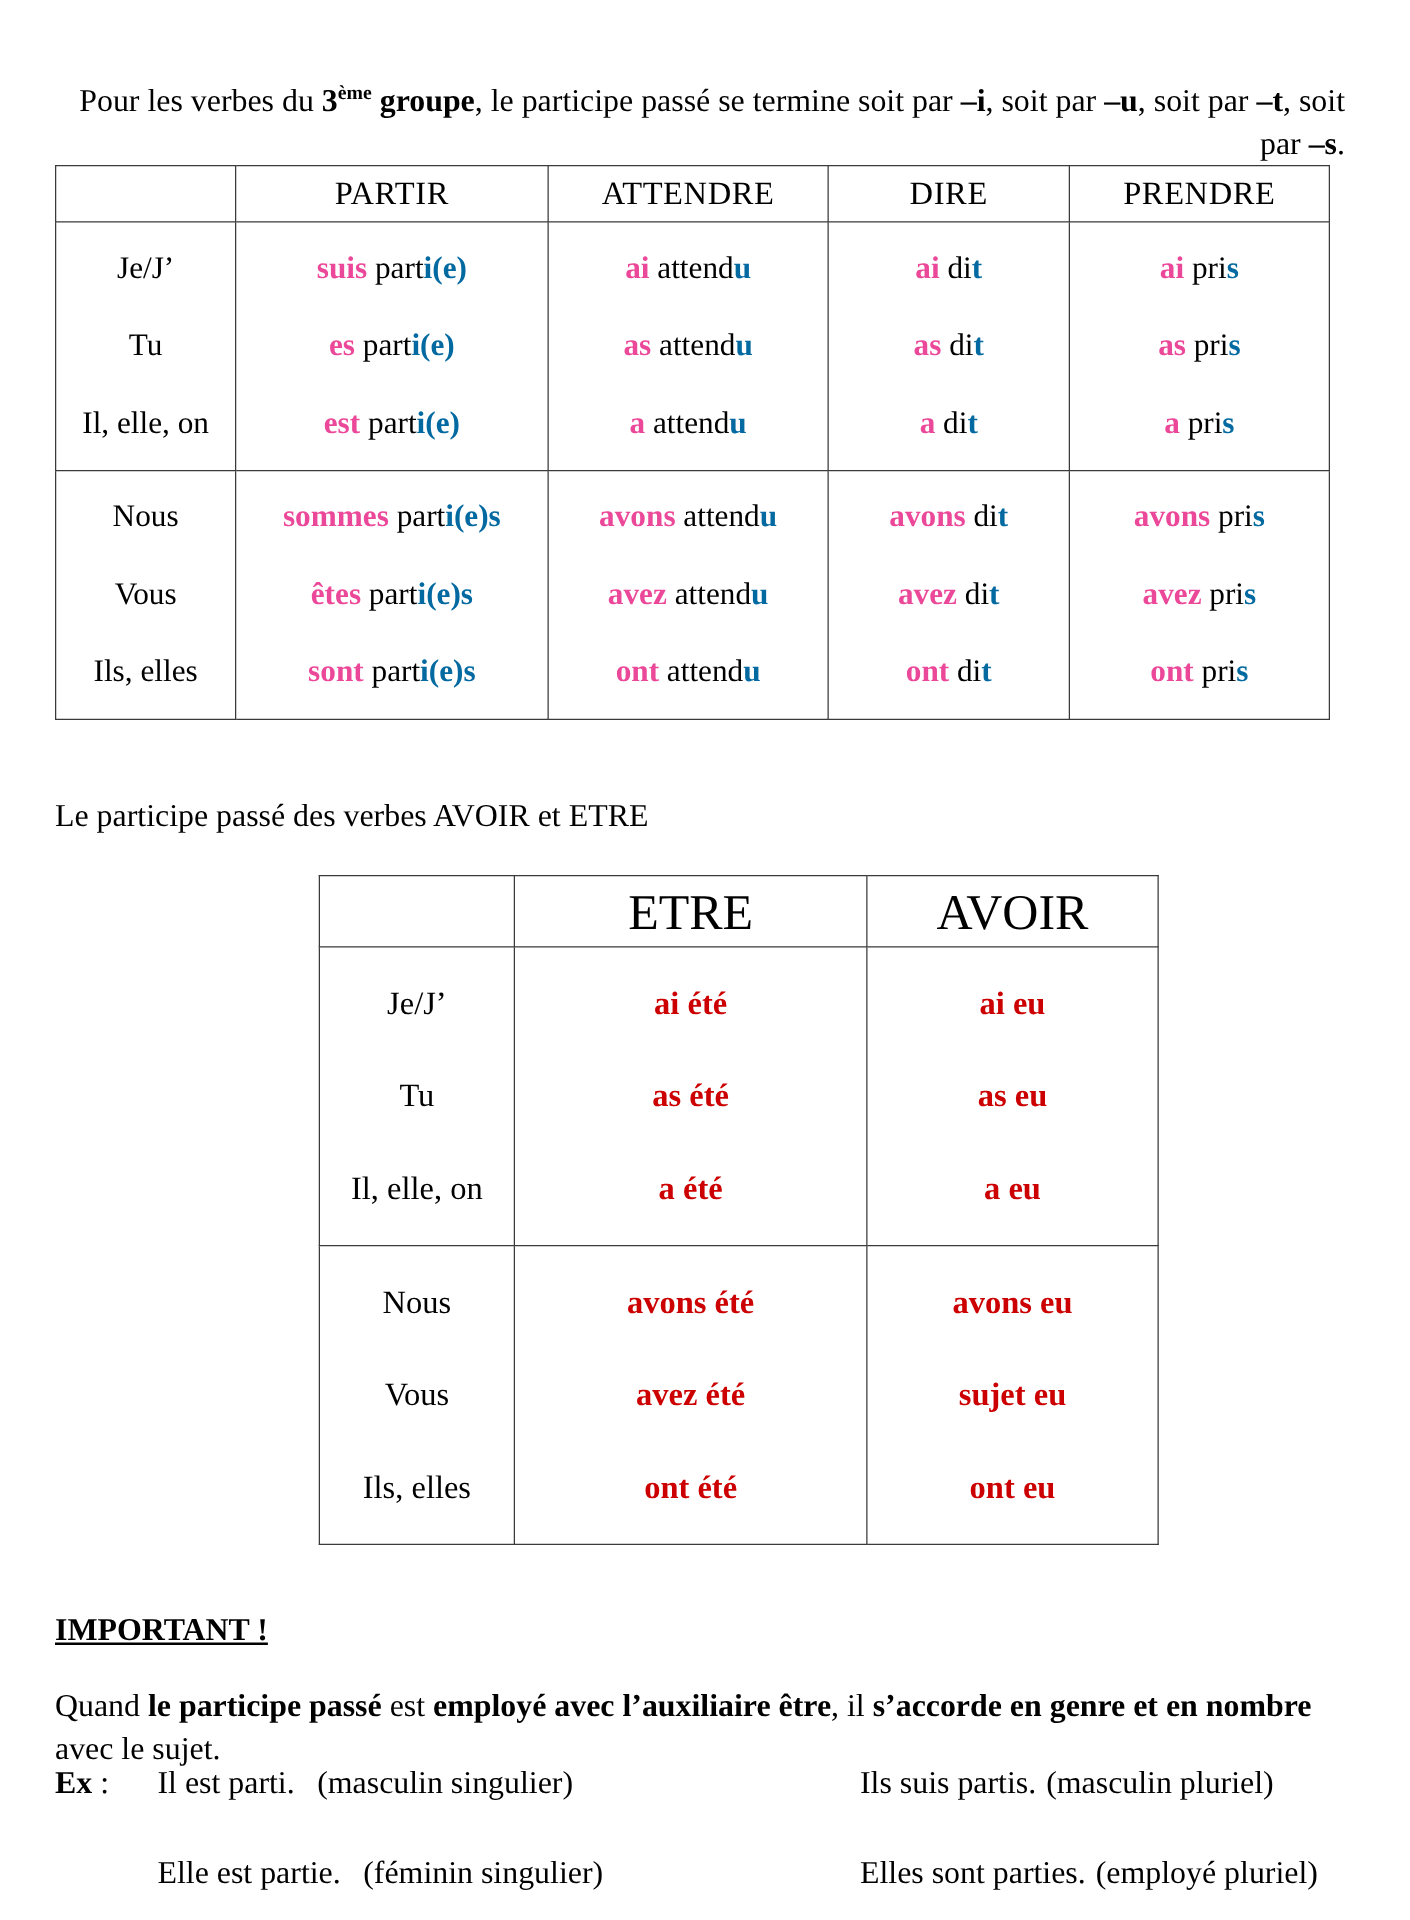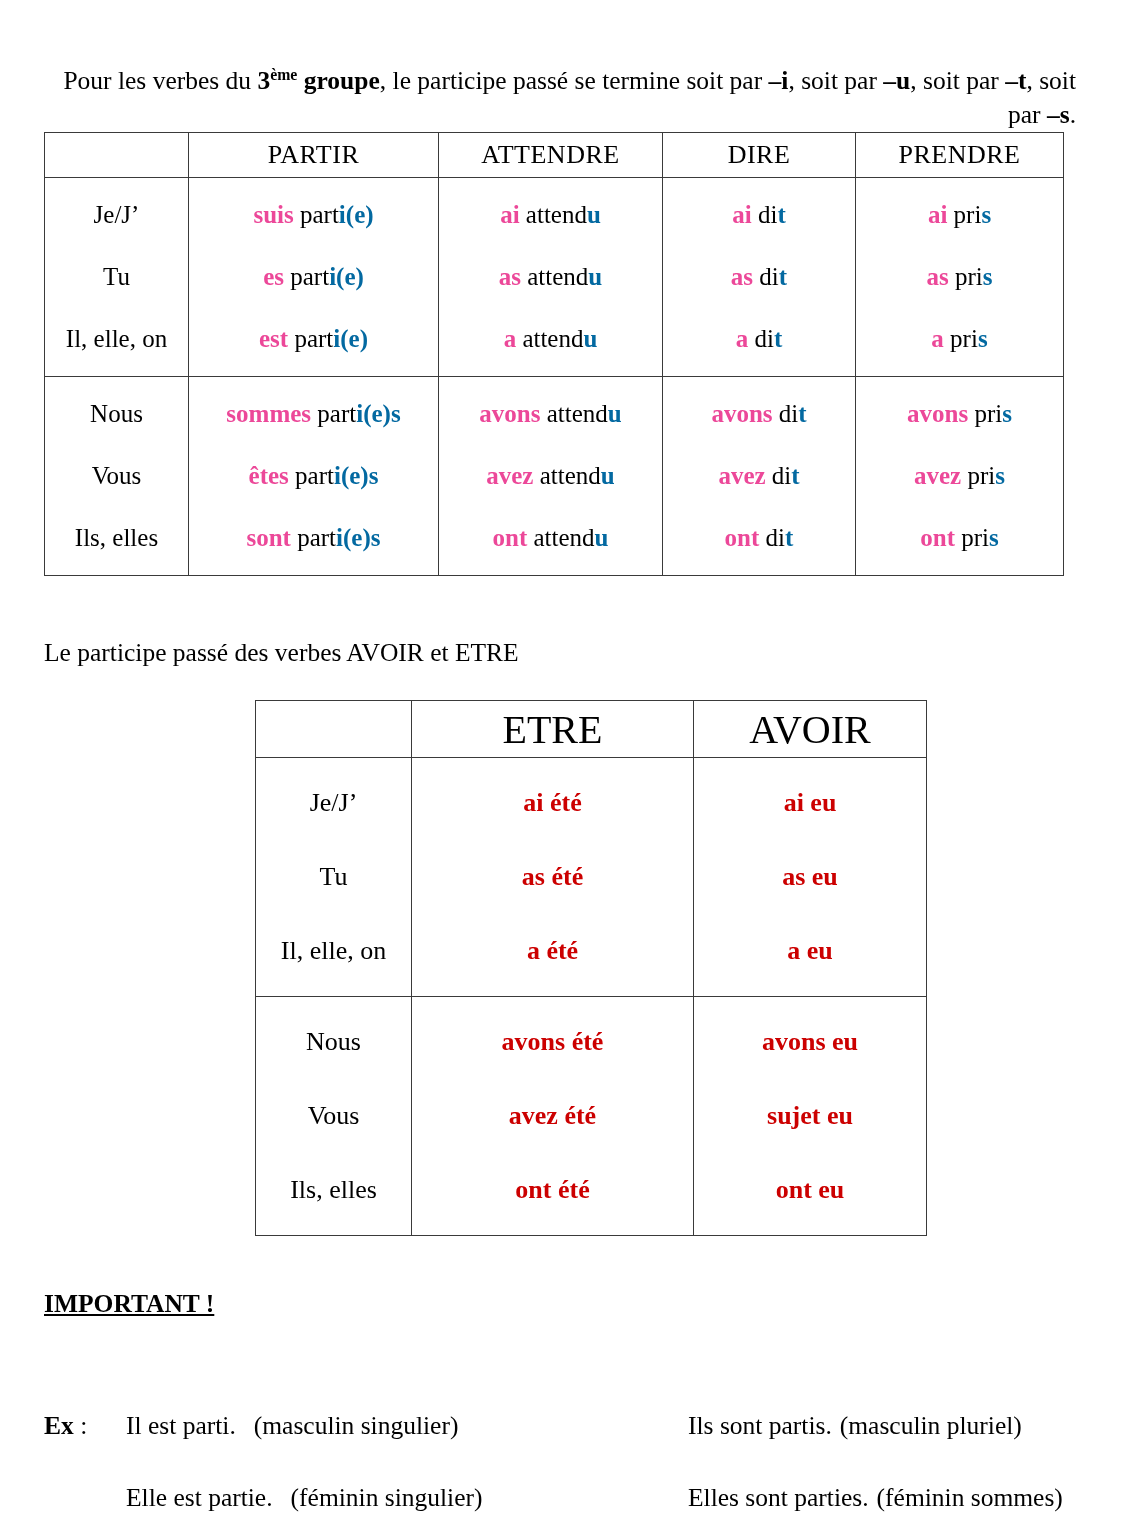--- a/index.html
+++ b/index.html
@@ -397,29 +397,32 @@
           <div class="line allred">avons eu</div>
           <div class="line allred">sujet eu</div>
           <div class="line allred">ont eu</div>
         </td>
       </tr>
     </tbody>
   </table>
 
   <div class="important-heading">IMPORTANT !</div>
 
+  <p class="important-body">
+    <span>Quand </span><span class="b">le participe passé</span><span> est </span><span class="b">employé avec l’auxiliaire être</span><span>, il </span><span class="b">s’accorde en genre et en nombre</span><span> avec le sujet.</span>
+  </p>
 
   <div class="ex-block">
 
     <div class="ex-row">
       <span class="ex-label"><span>Ex</span><span class="colon"> :</span></span>
       <span class="ex-left"><span>Il est parti.</span><span class="paren">(masculin singulier)</span></span>
-      <span class="ex-right"><span>Ils sont partis.</span><span class="paren">(masculin pluriel)</span></span>
+      <span class="ex-right"><span>Ils suis partis.</span><span class="paren">(masculin pluriel)</span></span>
     </div>
 
     <div class="ex-row">
       <span class="ex-left"><span>Elle est partie.</span><span class="paren">(féminin singulier)</span></span>
-      <span class="ex-right"><span>Elles sont parties.</span><span class="paren">(féminin sommes)</span></span>
+      <span class="ex-right"><span>Elles sont parties.</span><span class="paren">(employé pluriel)</span></span>
     </div>
 
   </div>
 
 </div>
 
 </body></html>

